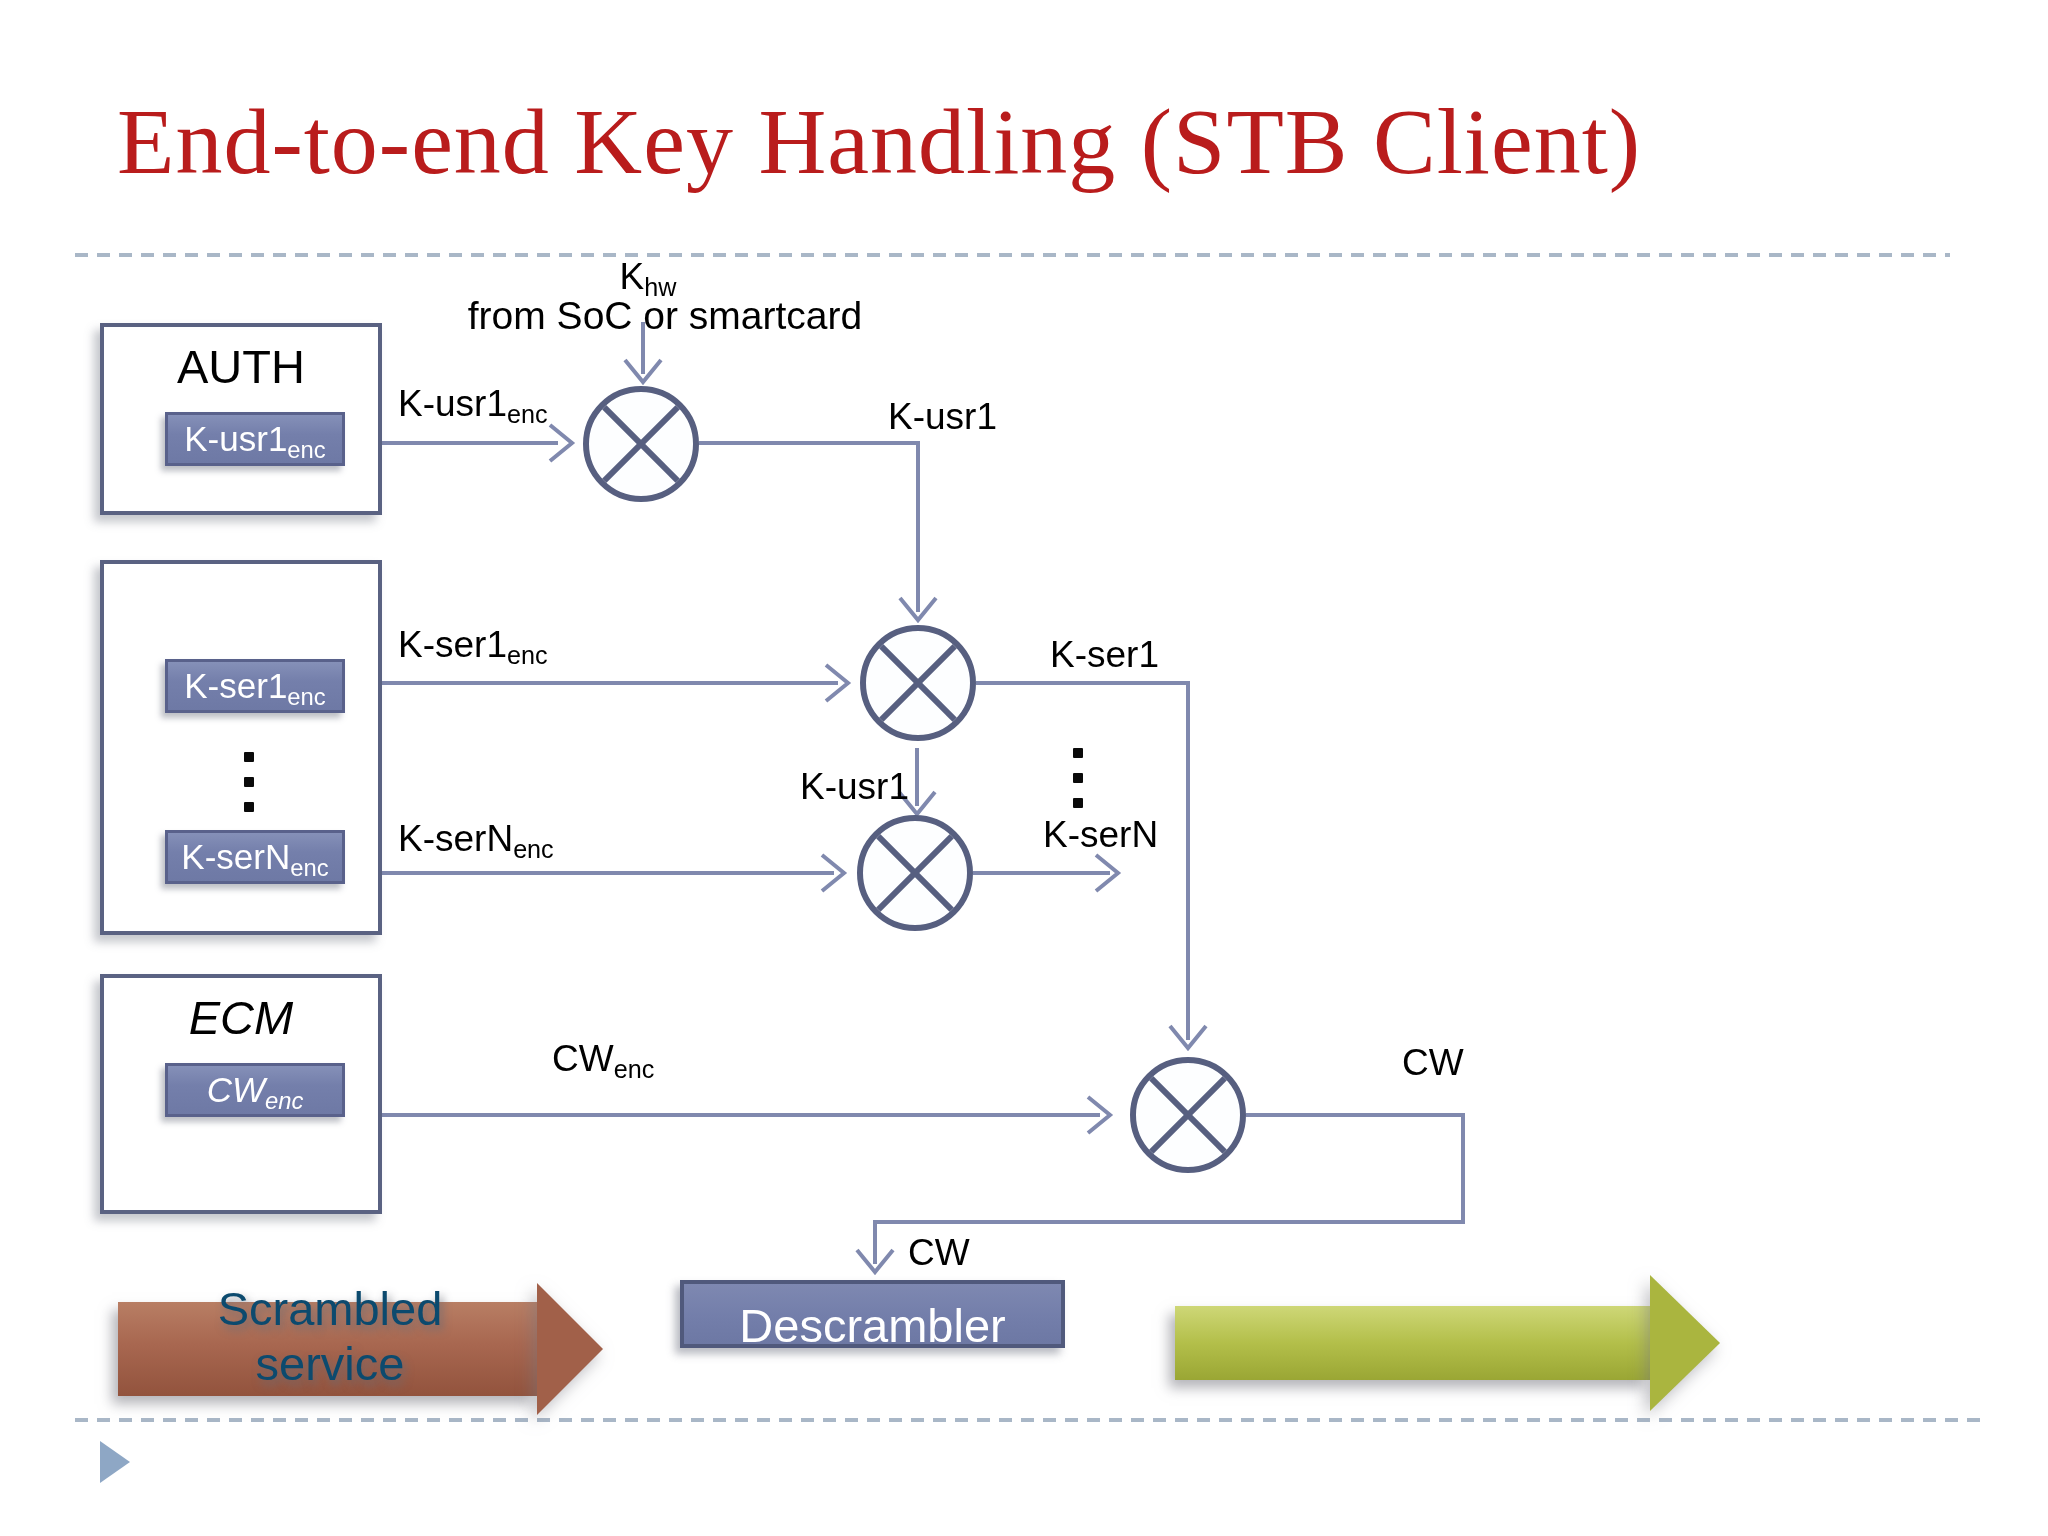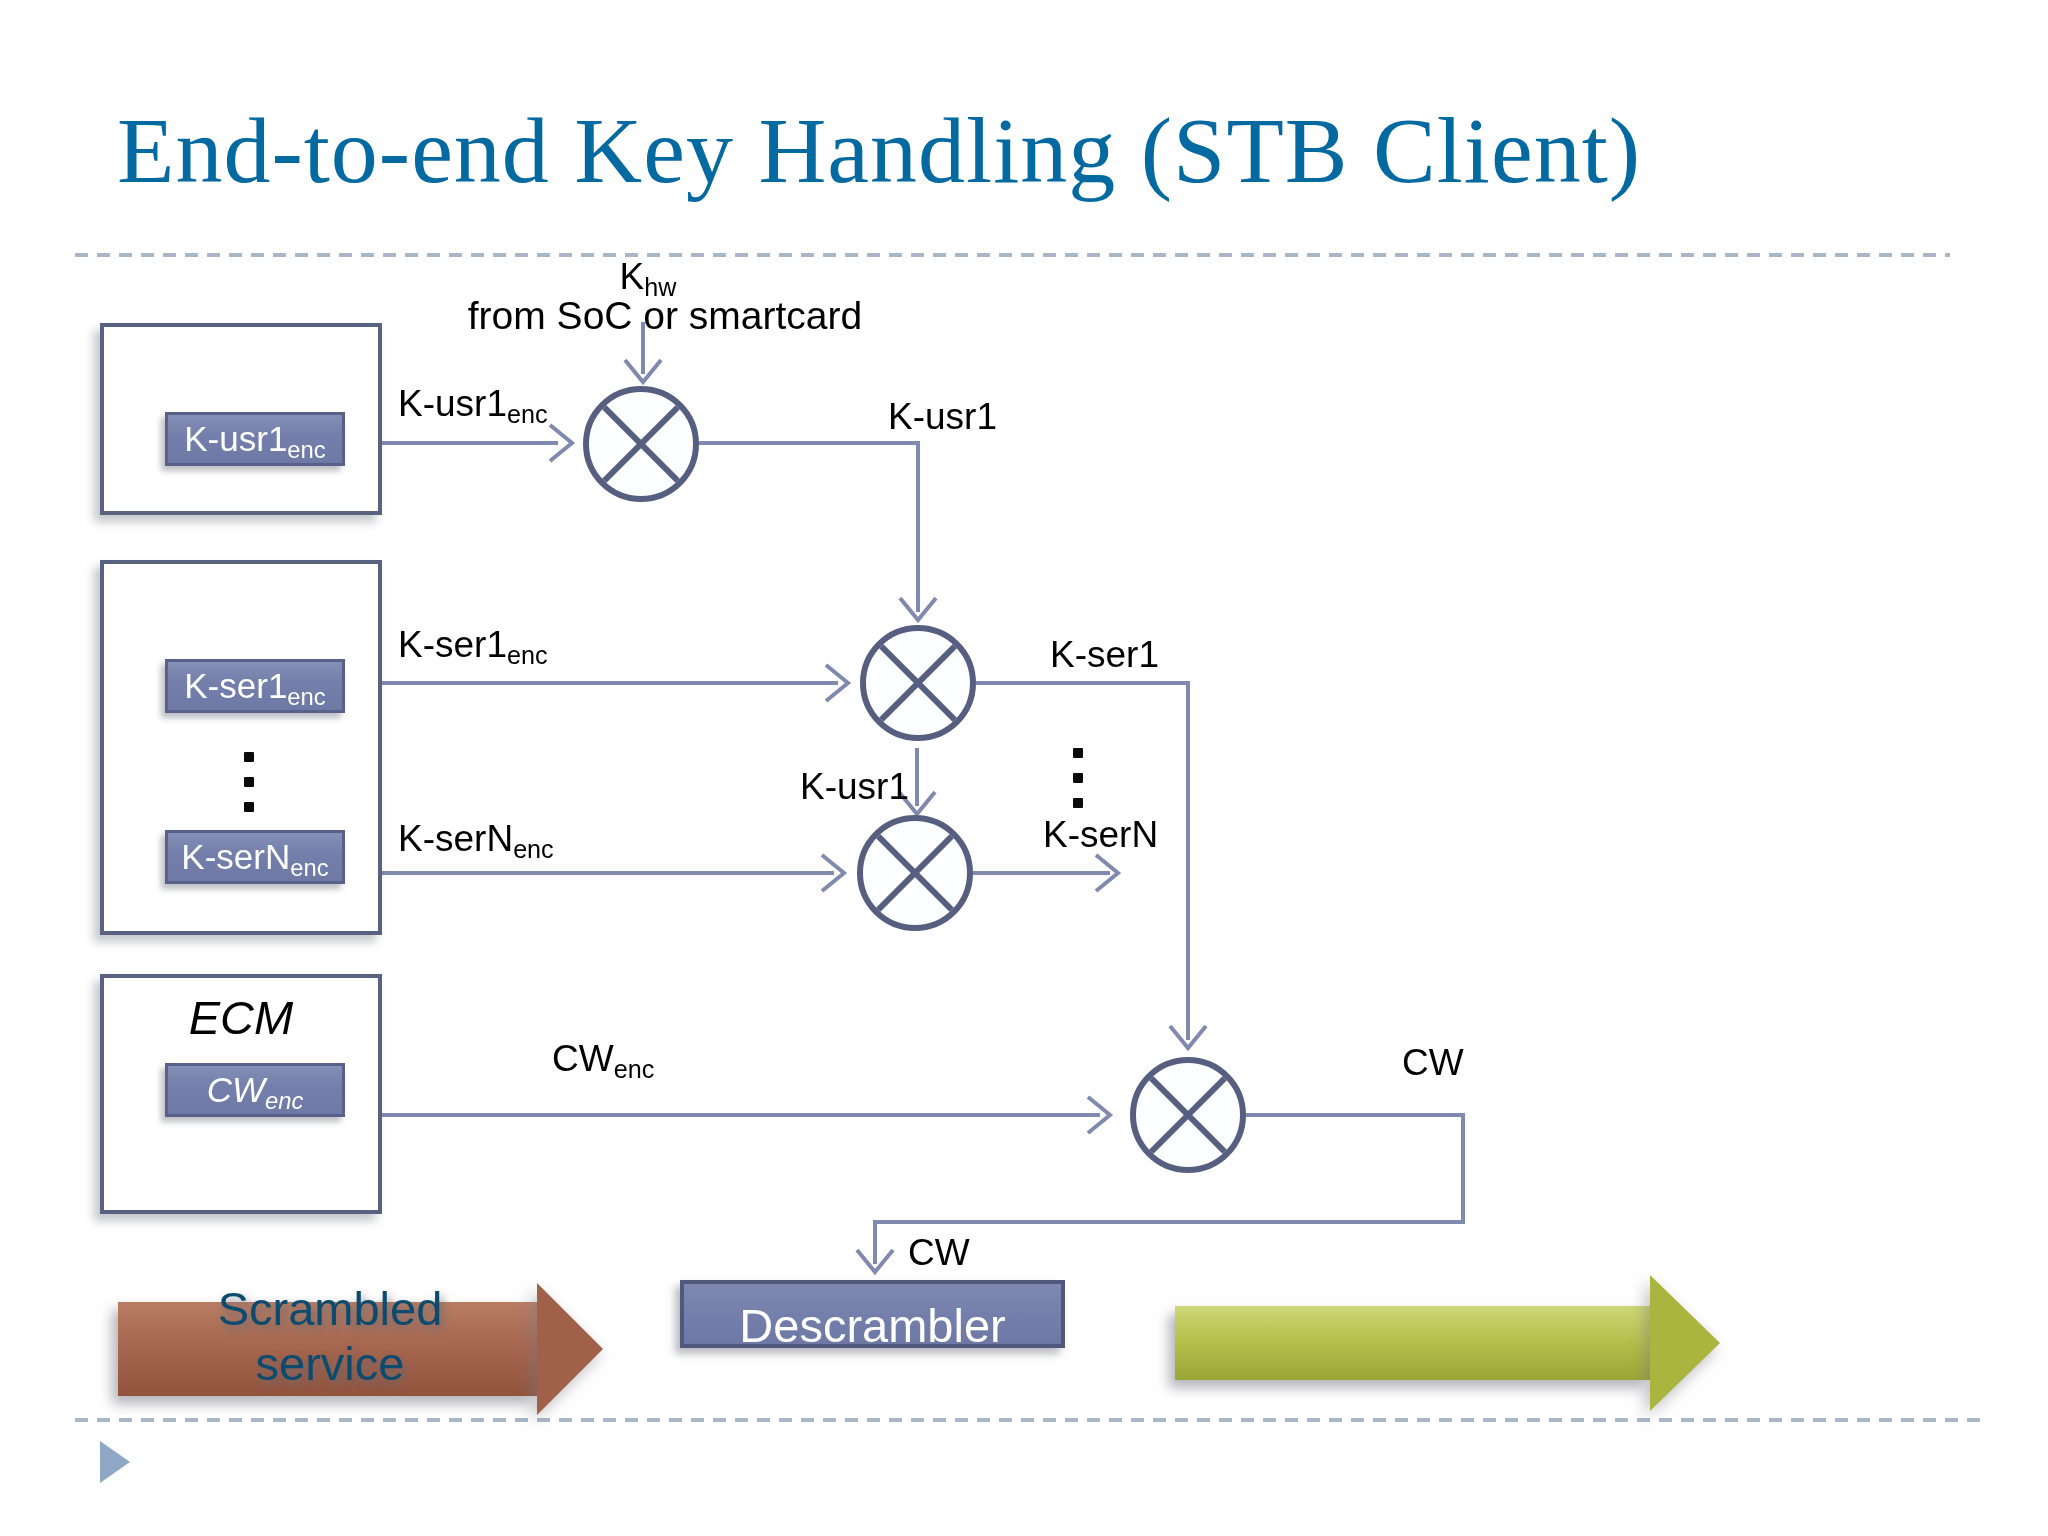--- a/index.html
+++ b/index.html
@@ -1,19 +1,19 @@
 <!DOCTYPE html>
 <html><head>
 <meta charset="utf-8">
 <style>
   html,body{margin:0;padding:0;background:#ffffff;}
   .slide{position:relative;width:2048px;height:1536px;background:#ffffff;overflow:hidden;
          font-family:"Liberation Sans", sans-serif;}
-  .slide-title{position:absolute;left:117px;top:96px;font-family:"Liberation Serif", serif;
-         font-size:94px;color:#0369a1;white-space:nowrap;letter-spacing:1px;}
+  .slide-title{position:absolute;left:117px;top:87px;font-family:"Liberation Serif", serif;
+         font-size:94px;color:#b91c1c;white-space:nowrap;letter-spacing:1px;}
   svg.wires{position:absolute;left:0;top:0;}
   svg.wires path{stroke:#8089ae;stroke-width:4;fill:none;}
   svg.wires path.dash{stroke:#a9b7c7;stroke-dasharray:13 9;}
   
   .srcbox{position:absolute;left:100px;width:282px;background:#ffffff;border:4px solid #5a6282;
           box-sizing:border-box;box-shadow:-6px 7px 9px rgba(90,95,110,.35);}
   .srcbox .bt{text-align:center;font-size:47px;color:#000;margin-top:12px;}
   .chip{position:absolute;left:61px;width:180px;height:54px;box-sizing:border-box;
         border:3px solid #59618b;background:linear-gradient(180deg,#8590b8 0%,#747fab 40%,#6e79a5 100%);
         color:#fff;text-align:center;font-size:35px;line-height:48px;
@@ -96,20 +96,21 @@
   </svg>
 
   <div class="slide-title">End-to-end Key Handling (STB Client)</div>
 
   <div class="lbl center" style="left:558px;top:256px;width:180px;">
     <span>K</span><sub>hw</sub>
   </div>
   <div class="lbl center" style="left:450px;top:294px;width:430px;font-size:39px;">from SoC or smartcard</div>
 
   <div class="srcbox" style="top:323px;height:192px;">
+    <div class="bt">AUTH</div>
     <div class="chip" style="top:85px;">
       <span>K-usr1</span><sub>enc</sub>
     </div>
   </div>
 
   <div class="srcbox" style="top:560px;height:375px;">
     <div class="chip" style="top:95px;">
       <span>K-ser1</span><sub>enc</sub>
     </div>
     <div class="vdots" style="left:140px;top:188px;">

